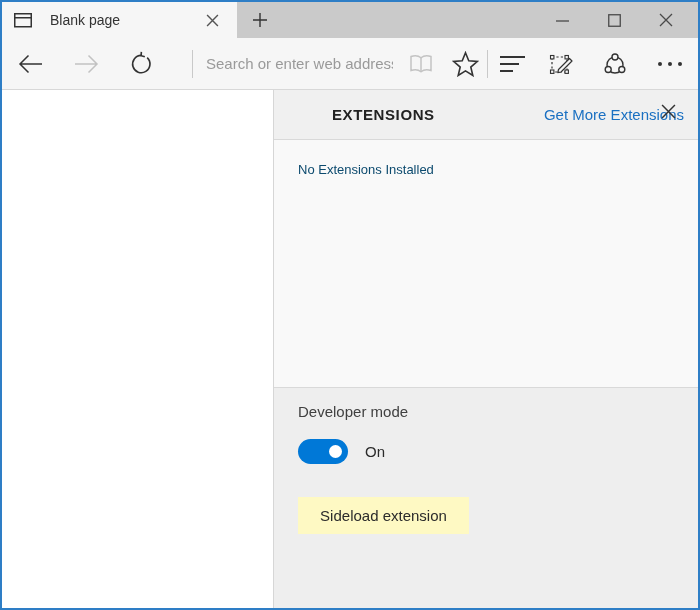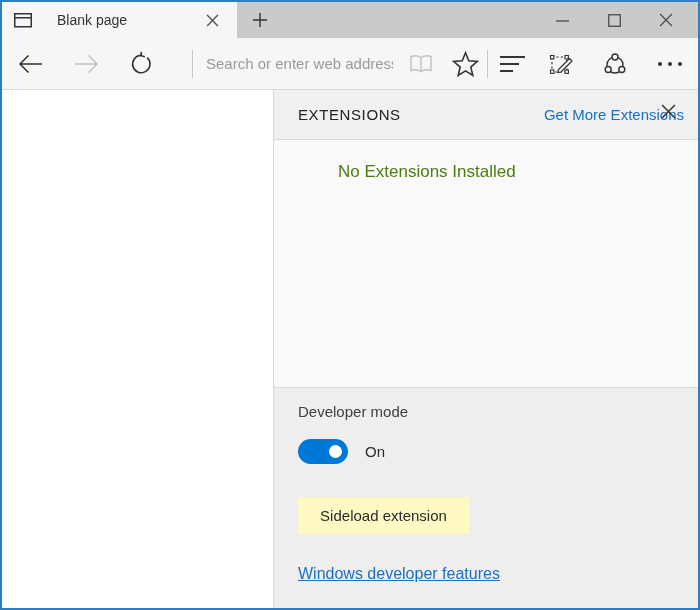--- a/index.html
+++ b/index.html
@@ -8,21 +8,21 @@
 
   .window {
     position:relative; width:700px; height:610px;
     border:2px solid #2e7ec6; background:#f6f6f6; overflow:hidden;
   }
 
   
   .tabbar { height:36px; background:#cacaca; display:flex; align-items:stretch; }
   .tab {
     width:235px; background:#f6f6f6; display:flex; align-items:center;
-    padding:0 12px; gap:25px;
+    padding:0 12px; gap:18px;
   }
   .tab-title { font-size:14px; color:#333; flex:1; white-space:nowrap; overflow:hidden; }
   .icon-btn { display:flex; align-items:center; justify-content:center; cursor:default; }
   .tab-close { width:26px; height:26px; }
   .newtab { width:46px; display:flex; align-items:center; justify-content:center; }
   .tabbar-spacer { flex:1; }
   .caption { display:flex; margin-right:6px; }
   .caption .cap-btn { width:52px; height:36px; display:flex; align-items:center; justify-content:center; }
 
   
@@ -56,27 +56,27 @@
   .page { flex:1; background:#fff; }
 
   .panel {
     width:425px; background:#f9f9f9; border-left:1px solid #d6d6d6;
     display:flex; flex-direction:column; position:relative;
   }
   .panel-header {
     position:relative; height:50px; background:#f0f0f0; border-bottom:1px solid #d9d9d9;
     display:flex; align-items:center; padding:0 14px 0 24px;
   }
-  .panel-title { font-size:15px; font-weight:normal; letter-spacing:0.6px; color:#222; }
+  .panel-title { font-size:15px; font-weight:bold; letter-spacing:0.6px; color:#222;margin-left:34px; }
   .get-more { margin-left:auto; font-size:15px; color:#1a70c2; cursor:pointer; text-decoration:none; }
   .panel-close { position:absolute; top:9px; right:18px; width:24px; height:24px;
     display:flex; align-items:center; justify-content:center; }
 
   .panel-list { height:247px; padding:22px 24px 0 24px; }
-  .empty-msg { font-size:17px; color:#4d7c0f;margin-left:40px; }
+  .empty-msg { font-size:13px; color:#0c4a6e; }
 
   .dev-section { flex:1; background:#eee; border-top:1px solid #d9d9d9; padding:15px 24px 0 24px; }
   .dev-label { font-size:15px; color:#404040; }
   .toggle-row { margin-top:19px; display:flex; align-items:center; }
   .toggle {
     position:relative; width:50px; height:25px; border-radius:13px; background:#0078d7; cursor:pointer;
   }
   .toggle .knob {
     position:absolute; top:6px; right:6px; width:13px; height:13px; border-radius:50%; background:#fff;
   }
@@ -240,18 +240,17 @@
       <div class="dev-section">
         <div class="dev-label">Developer mode</div>
         <div class="toggle-row">
           <span class="toggle">
             <span class="knob"></span>
           </span>
           <span class="toggle-state">On</span>
         </div>
         <button class="sideload-btn">Sideload extension</button>
         <br>
-        <a class="dev-link">Windows developer features</a>
       </div>
     </div>
   </div>
 
 </div>
 
 </body></html>

